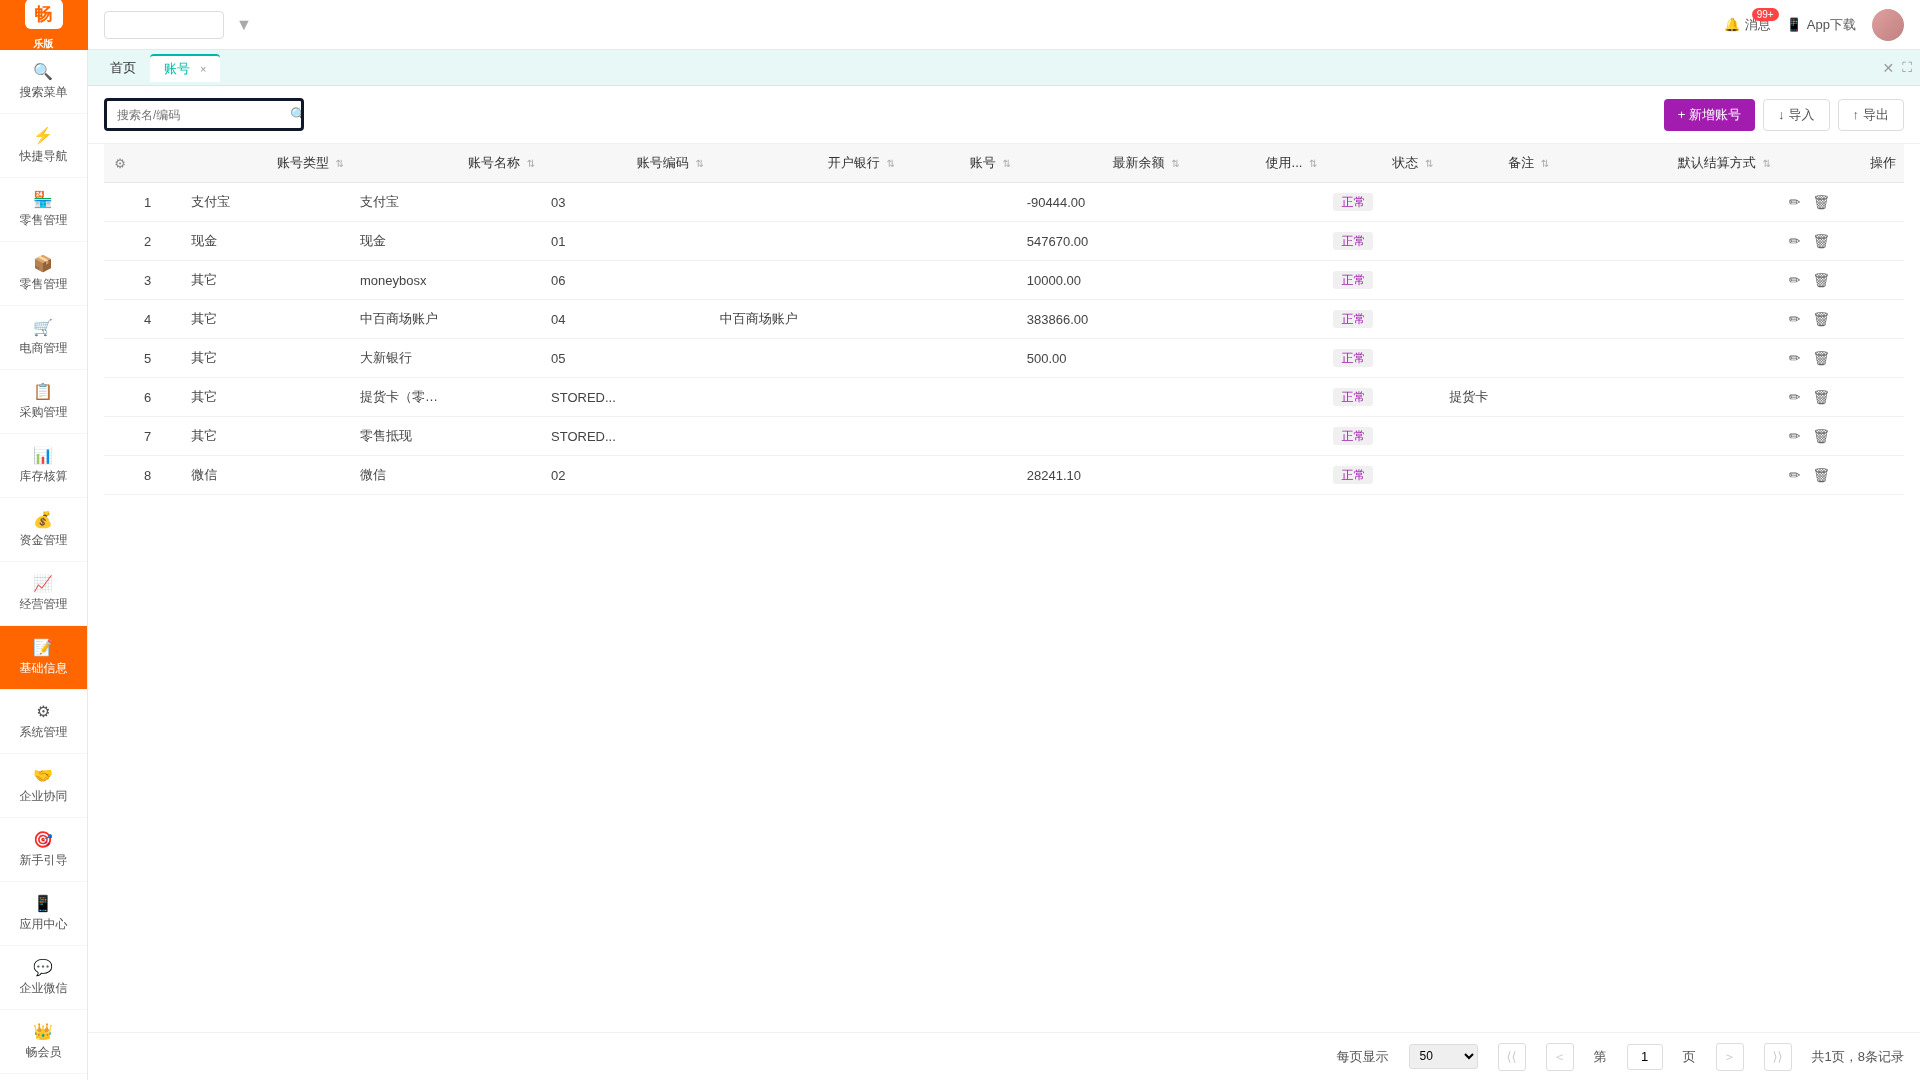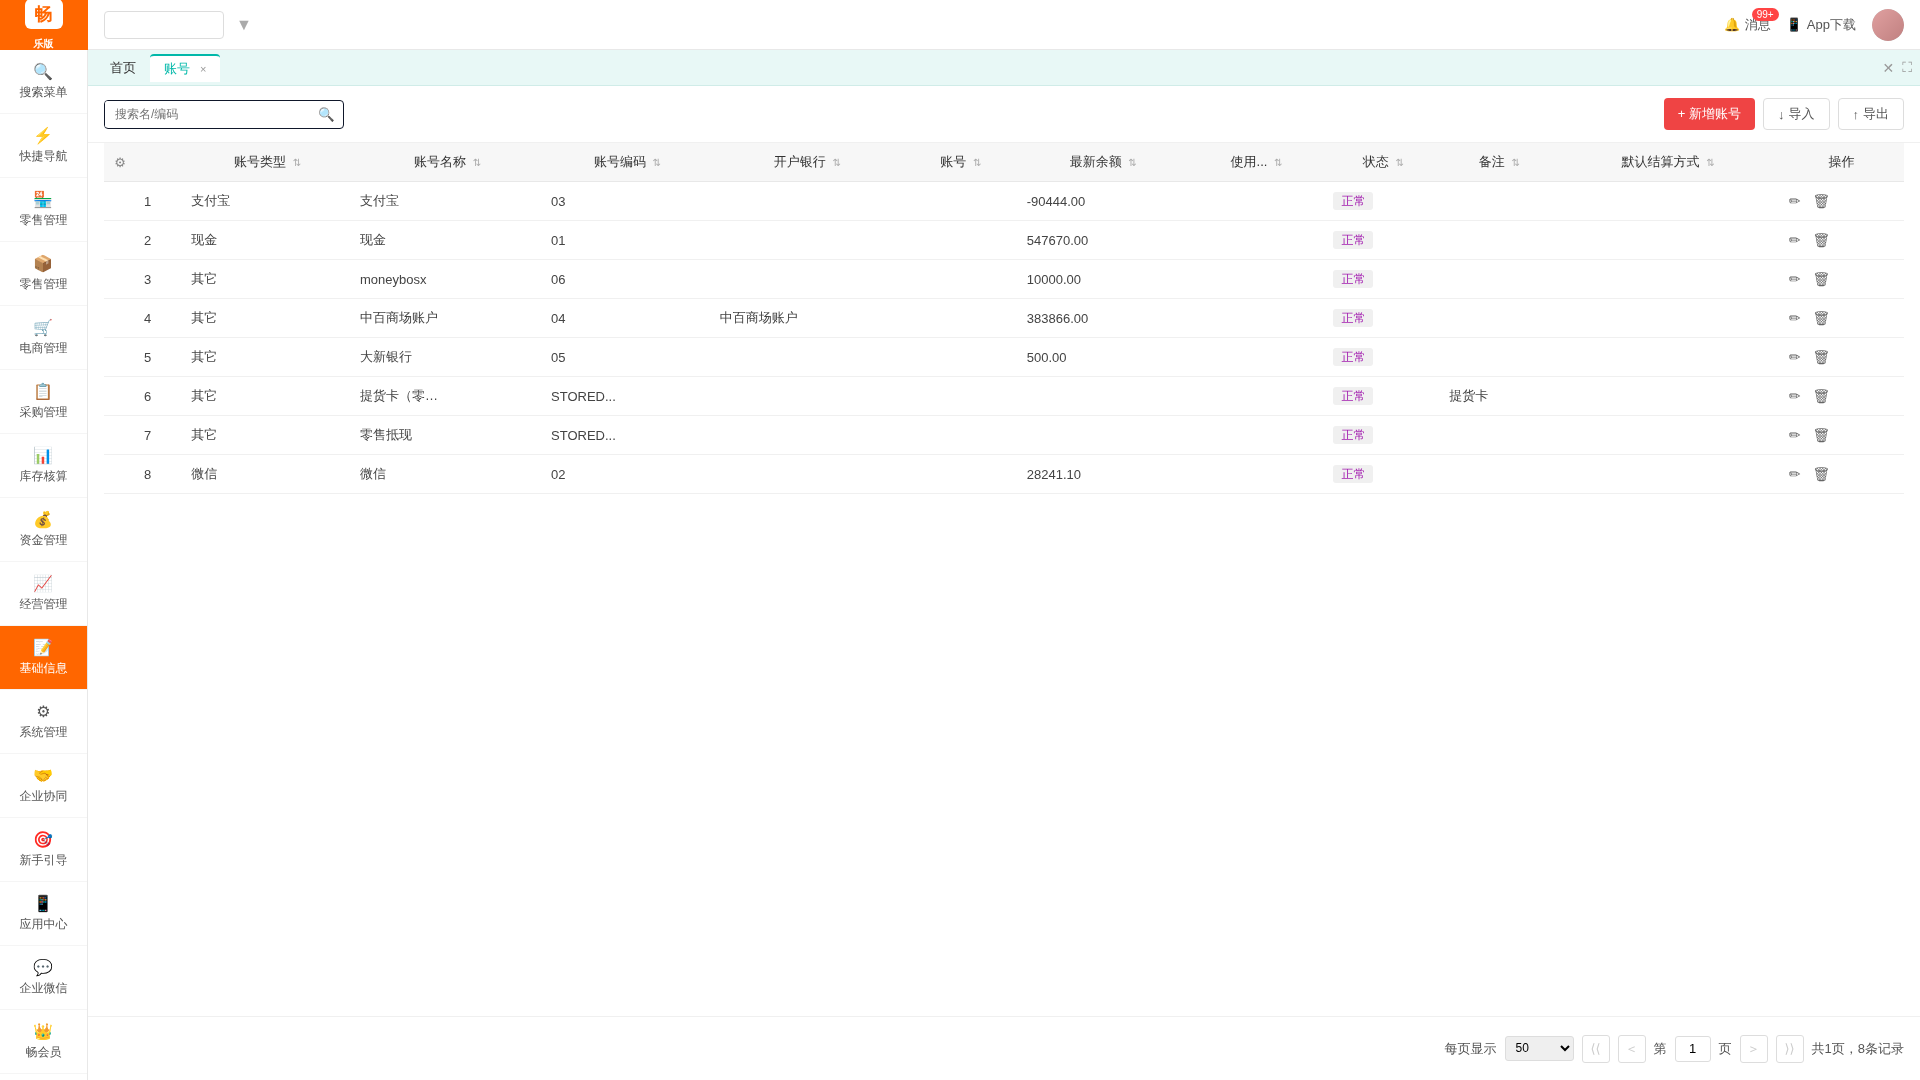--- a/index.html
+++ b/index.html
@@ -166,45 +166,45 @@
     .toolbar {
       padding: 12px 16px;
       display: flex;
       align-items: center;
       justify-content: space-between;
       border-bottom: 1px solid #f0f0f0;
     }
     .search-box {
       display: flex;
       align-items: center;
-      border: 1px solid #0f172a;
+      border: 3px solid #0f172a;
       border-radius: 4px;
       overflow: hidden;
-      width: 240px;
+      width: 200px;
     }
     .search-input {
       border: none;
       outline: none;
       padding: 6px 10px;
       font-size: 12px;
       flex: 1;
     }
     .search-btn {
       background: none;
       border: none;
       padding: 6px 8px;
       cursor: pointer;
       color: #999;
     }
     .toolbar-right {
       display: flex;
       gap: 8px;
     }
     .btn-primary {
-      background: #ef4444;
+      background: #a21caf;
       color: #fff;
       border: none;
       padding: 7px 14px;
       border-radius: 4px;
       cursor: pointer;
       font-size: 13px;
       display: flex;
       align-items: center;
       gap: 4px;
     }
@@ -229,21 +229,21 @@
     }
     table {
       width: 100%;
       border-collapse: collapse;
     }
     thead tr {
       background: #f7f7f7;
     }
     th {
       padding: 10px 8px;
-      text-align: center;
+      text-align: right;
       font-weight: 500;
       color: #333;
       border-bottom: 1px solid #e8e8e8;
       white-space: nowrap;
       font-size: 13px;
     }
     th .sort-icon { color: #aaa; margin-left: 3px; font-size: 10px; }
     td {
       padding: 9px 8px;
       color: #444;
@@ -257,27 +257,27 @@
       color: #a21caf;
       padding: 2px 8px;
       border-radius: 3px;
       font-size: 12px;
     }
     .action-btns { display: flex; gap: 8px; }
     .action-btn { background: none; border: none; cursor: pointer; color: #666; font-size: 14px; padding: 2px; }
 
     
     .pagination {
-      height: 64px;
+      height: 48px;
       border-top: 1px solid #f0f0f0;
       display: flex;
       align-items: center;
       justify-content: flex-end;
       padding: 0 16px;
-      gap: 8px;
+      gap: 20px;
       font-size: 13px;
       color: #555;
     }
     .page-size-select {
       border: 1px solid #ddd;
       border-radius: 3px;
       padding: 3px 20px 4px 6px;
       font-size: 12px;
       cursor: pointer;
     }

